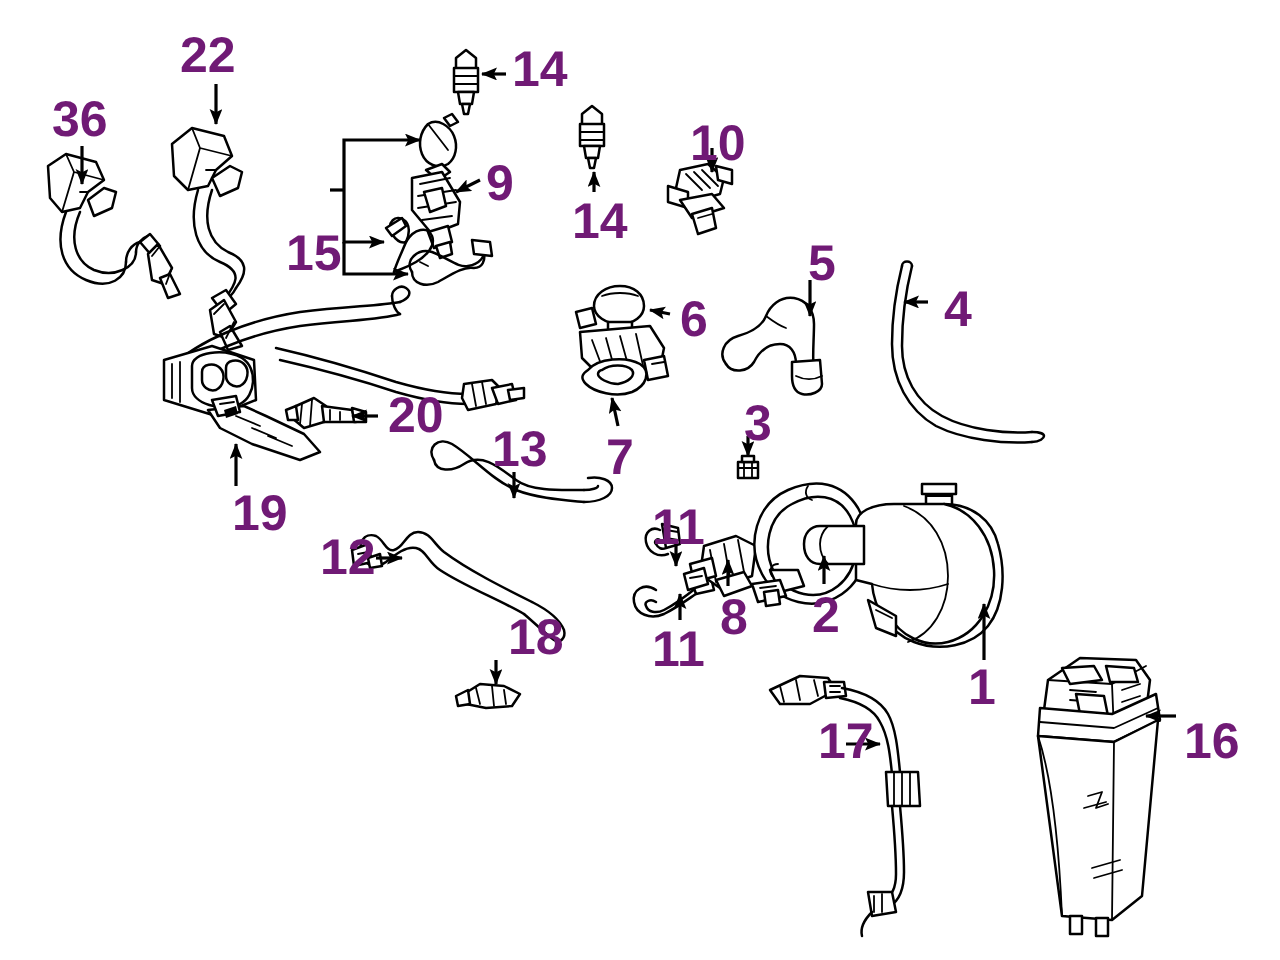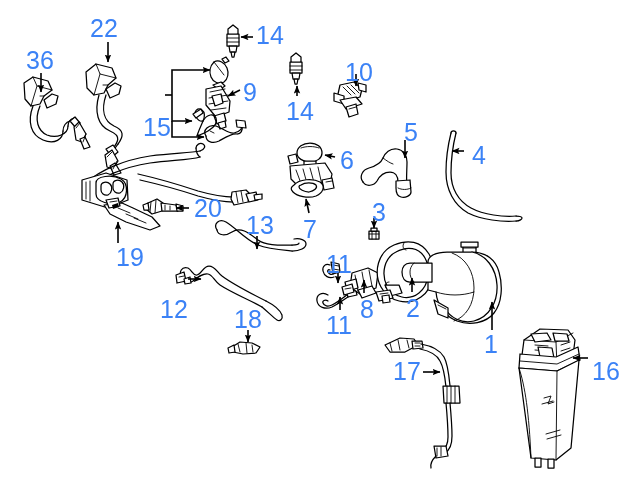--- a/index.html
+++ b/index.html
@@ -9,22 +9,22 @@
     background:#ffffff;
     overflow:hidden;
     font-family:"Liberation Sans", sans-serif;
   }
   #art{position:absolute;left:0;top:0;width:640px;height:480px;}
   .lbl{
     position:absolute;
     font-family:"Liberation Sans", sans-serif;
     font-size:25px;
     line-height:25px;
-    color:#3b82f6;
-    font-weight:400;
+    color:#701a75;
+    font-weight:700;
     white-space:nowrap;
     user-select:none;
   }
 </style>
 </head>
 <body>
 
 <div id="stage">
 
   <svg id="art" viewBox="0 0 640 480" xmlns="http://www.w3.org/2000/svg">
@@ -372,26 +372,26 @@
   <div class="lbl" style="left:372px;top:200px;">3</div>
   <div class="lbl" style="left:472px;top:143px;">4</div>
   <div class="lbl" style="left:404px;top:120px;">5</div>
   <div class="lbl" style="left:340px;top:148px;">6</div>
   <div class="lbl" style="left:303px;top:217px;">7</div>
   <div class="lbl" style="left:360px;top:297px;">8</div>
   <div class="lbl" style="left:243px;top:80px;">9</div>
   <div class="lbl" style="left:345px;top:60px;">10</div>
   <div class="lbl" style="left:326px;top:252px;">11</div>
   <div class="lbl" style="left:326px;top:313px;">11</div>
-  <div class="lbl" style="left:160px;top:267px;margin-top:30px;">12</div>
+  <div class="lbl" style="left:160px;top:267px;">12</div>
   <div class="lbl" style="left:246px;top:213px;">13</div>
   <div class="lbl" style="left:256px;top:23px;">14</div>
   <div class="lbl" style="left:286px;top:99px;">14</div>
   <div class="lbl" style="left:143px;top:83px;margin-top:32px;">15</div>
   <div class="lbl" style="left:592px;top:359px;">16</div>
-  <div class="lbl" style="left:393px;top:359px;">17</div>
-  <div class="lbl" style="left:234px;top:307px;">18</div>
+  <div class="lbl" style="left:409px;top:359px;">17</div>
+  <div class="lbl" style="left:254px;top:307px;">18</div>
   <div class="lbl" style="left:116px;top:245px;">19</div>
   <div class="lbl" style="left:194px;top:196px;">20</div>
   <div class="lbl" style="left:26px;top:48px;">36</div>
   <div class="lbl" style="left:90px;top:16px;">22</div>
 
 </div>
 
 </body></html>

